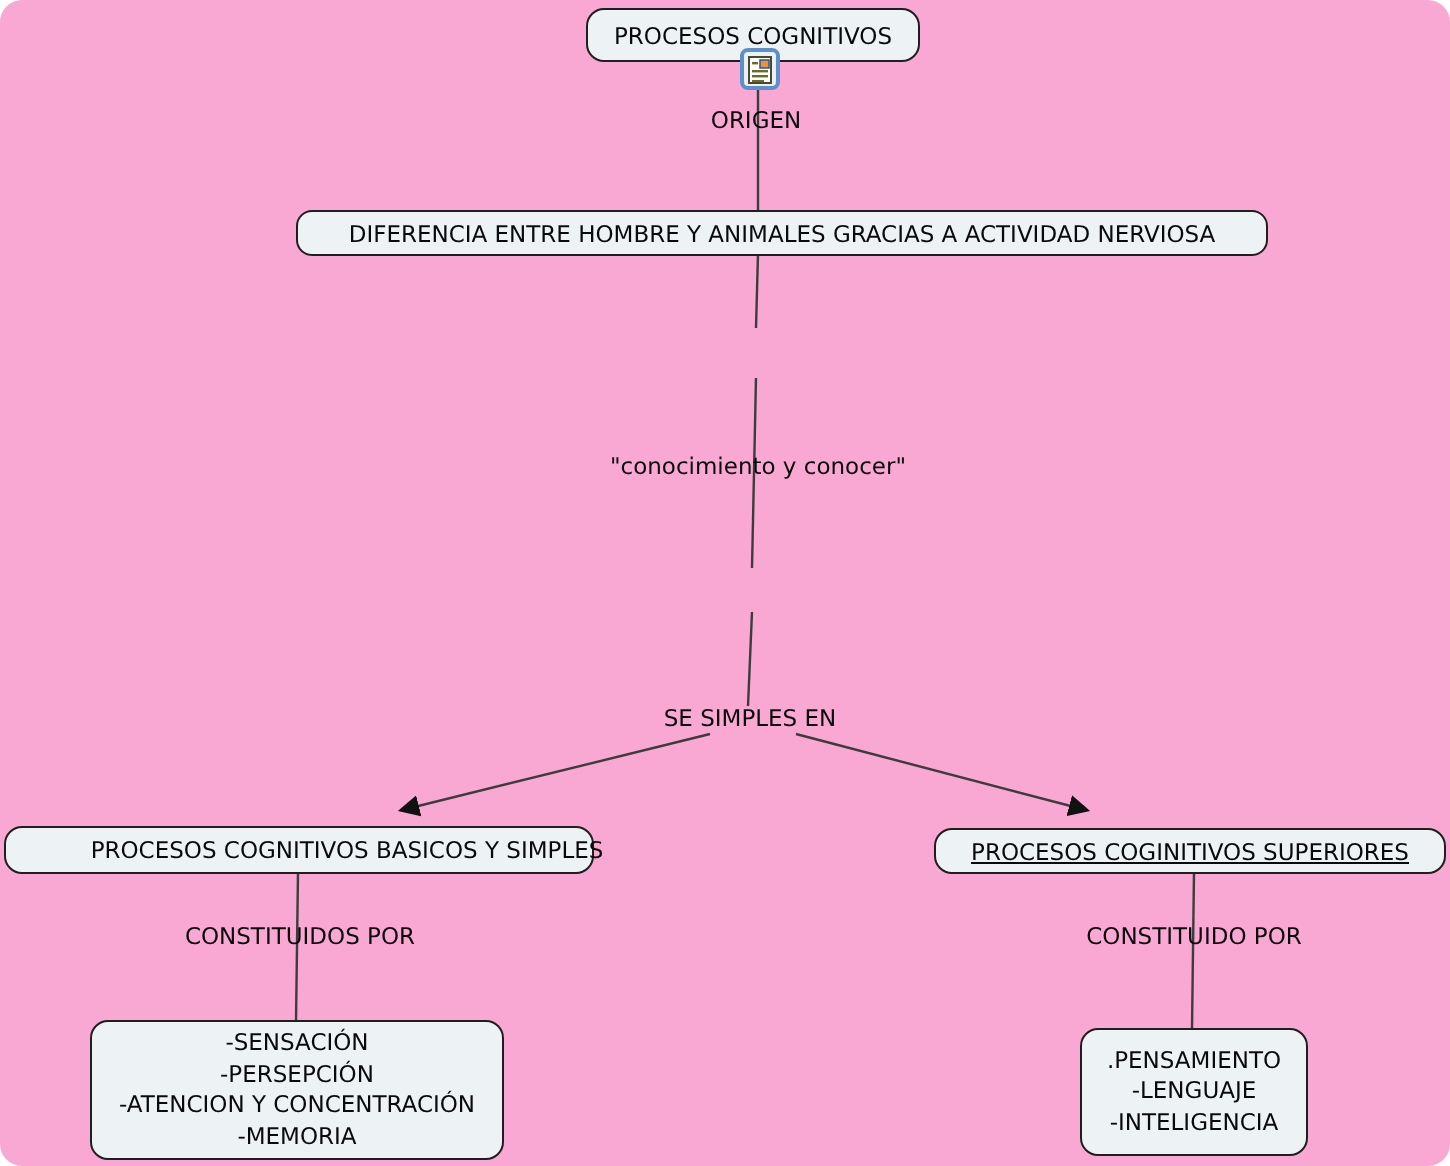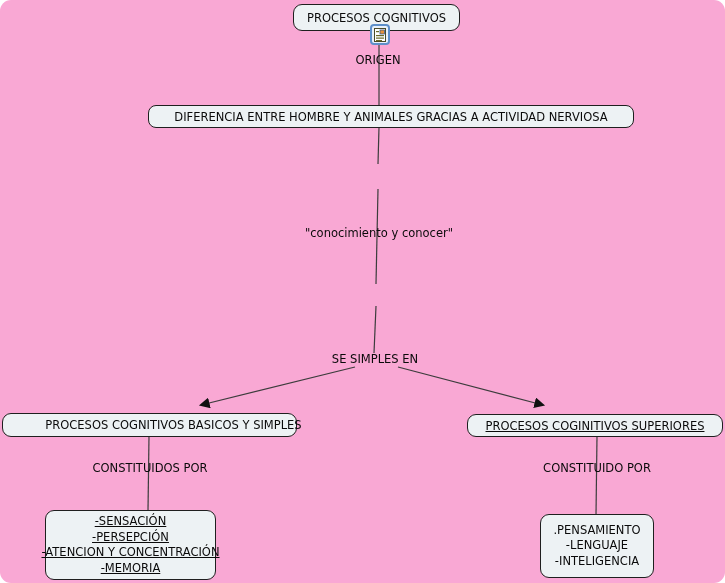--- a/index.html
+++ b/index.html
@@ -66,21 +66,21 @@
     justify-content: center;
     cursor: pointer;
   }
   
   #node-procesos-cognitivos { left: 293px; top: 4px;   width: 167px; height: 27px; }
   #node-diferencia          { left: 136px; top: 105px; width: 486px; height: 23px; border-radius: 8px; margin-left: 12px; }
   #node-cognision           { left: 333px; top: 163px; width: 90px;  height: 27px; }
   #node-definicion          { left: 54px;  top: 283px; width: 643px; height: 24px; border-radius: 8px; }
   #node-basicos             { left: 2px;   top: 413px; width: 295px; height: 24px; padding-left: 48px; }
   #node-superiores          { left: 467px; top: 414px; width: 256px; height: 23px; text-decoration: underline; }
-  #node-basicos-list        { left: 45px;  top: 510px; width: 171px; height: 70px; text-decoration: underline; }
+  #node-basicos-list        { left: 45px;  top: 510px; width: 207px; height: 70px; }
   #node-superiores-list     { left: 540px; top: 514px; width: 114px; height: 64px; }
   
   #label-origen        { left: 338px; top: 53px;  width: 80px;  height: 13px; }
   #label-conocimiento  { left: 288px; top: 226px; width: 182px; height: 13px; }
   #label-se-divide     { left: 323px; top: 352px; width: 104px; height: 13px; }
   #label-constituidos  { left: 78px;  top: 461px; width: 144px; height: 13px; }
   #label-constituido   { left: 525px; top: 461px; width: 144px; height: 13px; }
 </style>
 </head>
 <body>

